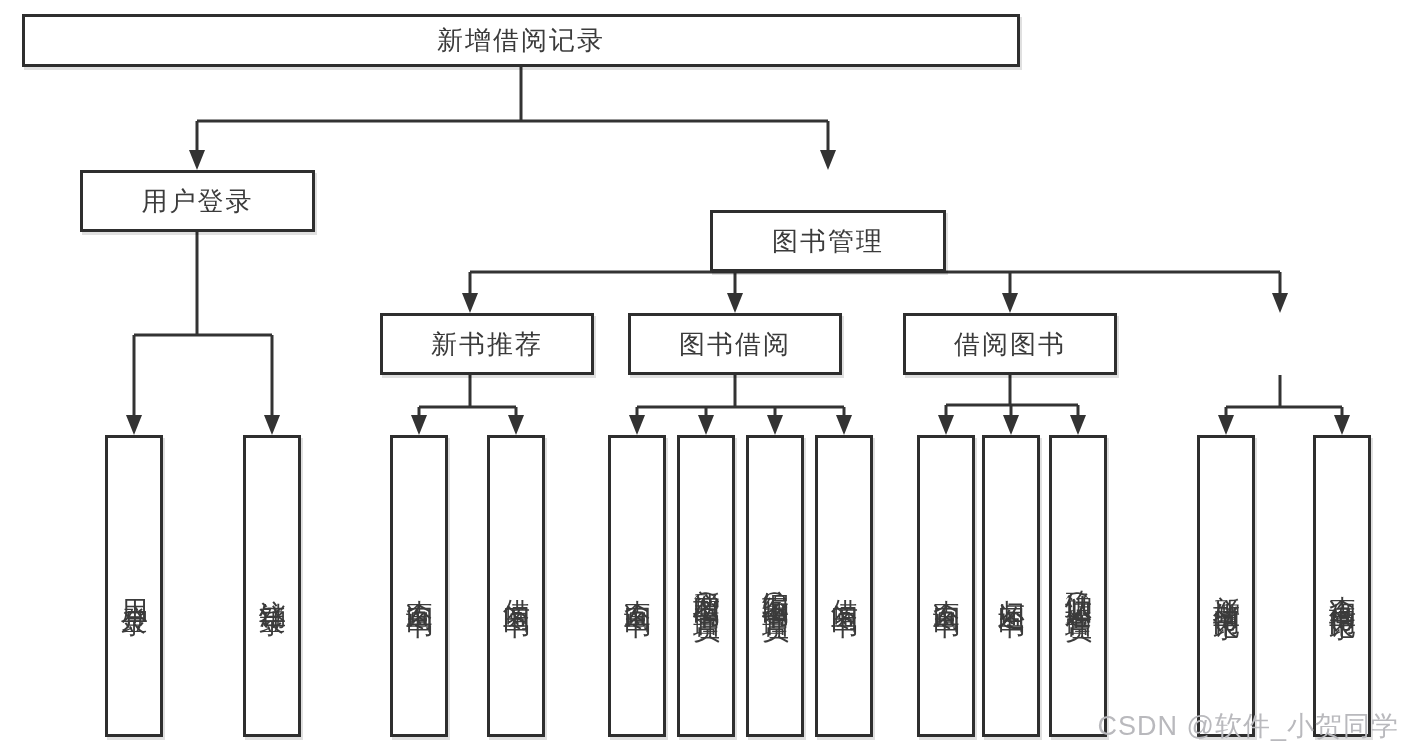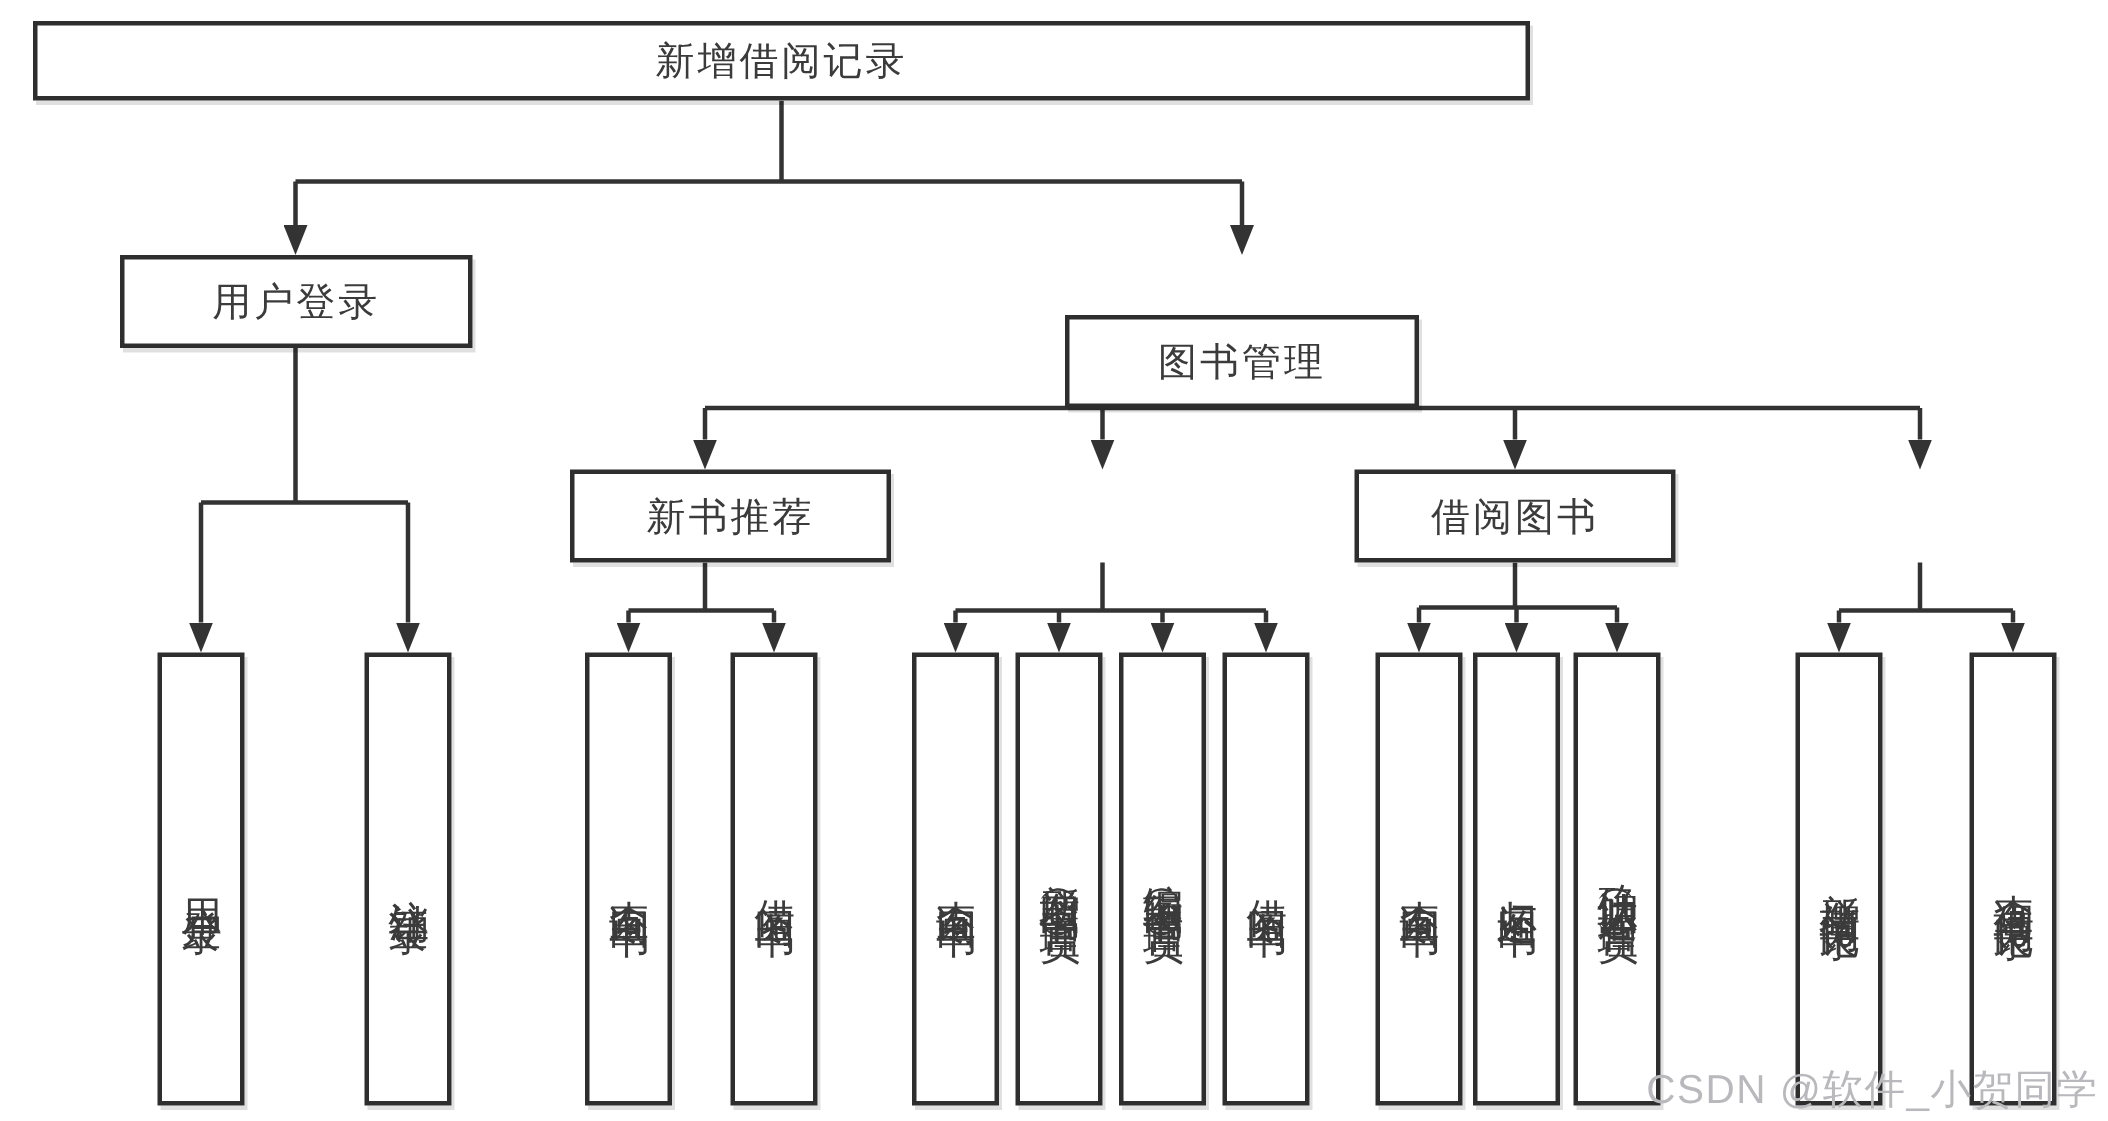--- a/index.html
+++ b/index.html
@@ -85,20 +85,23 @@
   <div class="node h-node" style="left:80px;top:170px;width:235px;height:62px;">
     <span>用户登录</span>
   </div>
   <div class="node h-node" style="left:710px;top:170px;width:236px;height:62px;margin-top:40px;">
     <span>图书管理</span>
   </div>
 
   <div class="node h-node" style="left:380px;top:313px;width:214px;height:62px;">
     <span>新书推荐</span>
   </div>
+  <div class="node h-node" style="left:628px;top:313px;width:214px;height:62px;">
+    <span>图书借阅</span>
+  </div>
   <div class="node h-node" style="left:903px;top:313px;width:214px;height:62px;">
     <span>借阅图书</span>
   </div>
 
   <div class="node v-node" style="left:105px;top:435px;width:58px;height:302px;">
     <span>用户登录</span>
   </div>
   <div class="node v-node" style="left:243px;top:435px;width:58px;height:302px;">
     <span>注销登录</span>
   </div>

